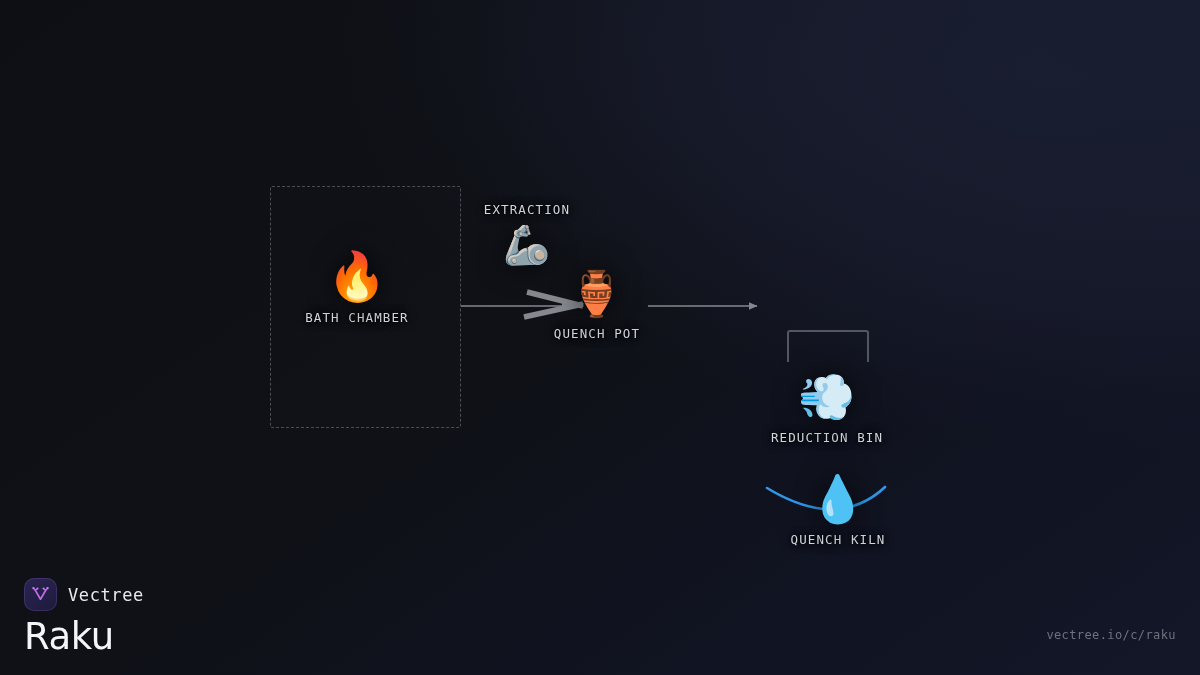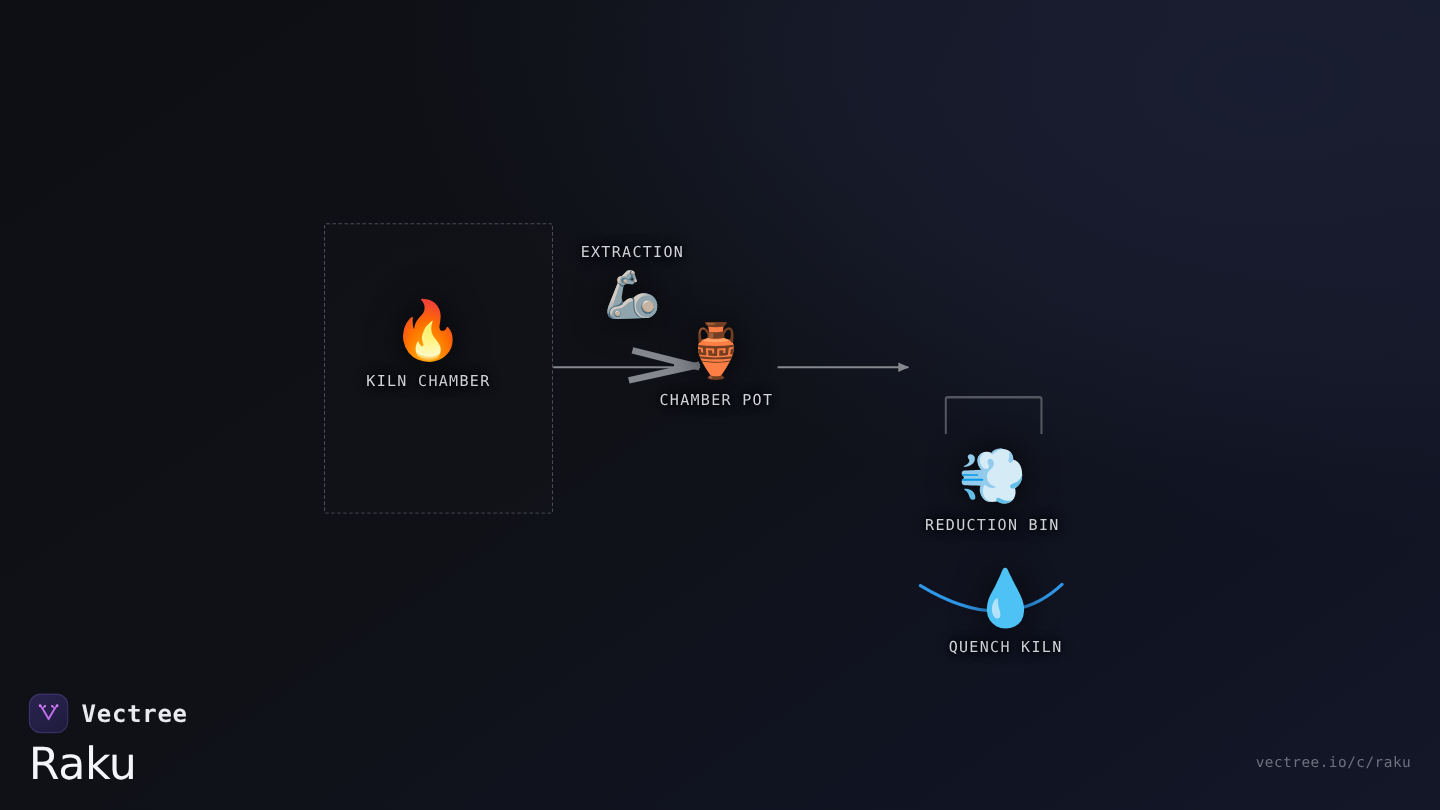--- a/index.html
+++ b/index.html
@@ -114,22 +114,22 @@
     height: 33px;
     border-radius: 10px;
     background: linear-gradient(150deg, #2a2450 0%, #241f46 55%, #1d1a3a 100%);
     box-shadow: inset 0 0 0 1px rgba(150,110,220,0.22);
     display: flex;
     align-items: center;
     justify-content: center;
   }
   #brand-name {
     font-family: "DejaVu Sans Mono", "Liberation Mono", monospace;
-    font-size: 20px;
-    font-weight: bold;
+    font-size: 17px;
+    font-weight: normal;
     letter-spacing: 0.6px;
     color: #e9eaef;
   }
   #brand-title {
     font-family: "DejaVu Sans", "Liberation Sans", sans-serif;
     font-size: 37px;
     font-weight: normal;
     letter-spacing: -0.4px;
     color: #f4f5f8;
     line-height: 1;
@@ -177,31 +177,31 @@
         <line x1="648" y1="306" x2="757" y2="306" stroke="#85888f" stroke-width="1.6" marker-end="url(#arrowhead)"></line>
       </g>
 
       <g>
         <path d="M767,488 Q838,531 885,487" fill="none" stroke="#2f97e8" stroke-width="2.6" stroke-linecap="round"></path>
       </g>
     </svg>
 
     <div class="node" id="node-kiln">
       <div class="emoji">🔥</div>
-      <div class="label">KILN CHAMBER</div>
+      <div class="label">BATH CHAMBER</div>
     </div>
 
     <div class="node label-above" id="node-extraction">
       <div class="emoji">🦾</div>
       <div class="label">EXTRACTION</div>
     </div>
 
     <div class="node" id="node-pot">
       <div class="emoji">🏺</div>
-      <div class="label">CHAMBER POT</div>
+      <div class="label">QUENCH POT</div>
     </div>
 
     <div class="node" id="node-bin">
       <div class="emoji">💨</div>
       <div class="label">REDUCTION BIN</div>
     </div>
 
     <div class="node" id="node-quench">
       <div class="emoji">💧</div>
       <div class="label">QUENCH KILN</div>

